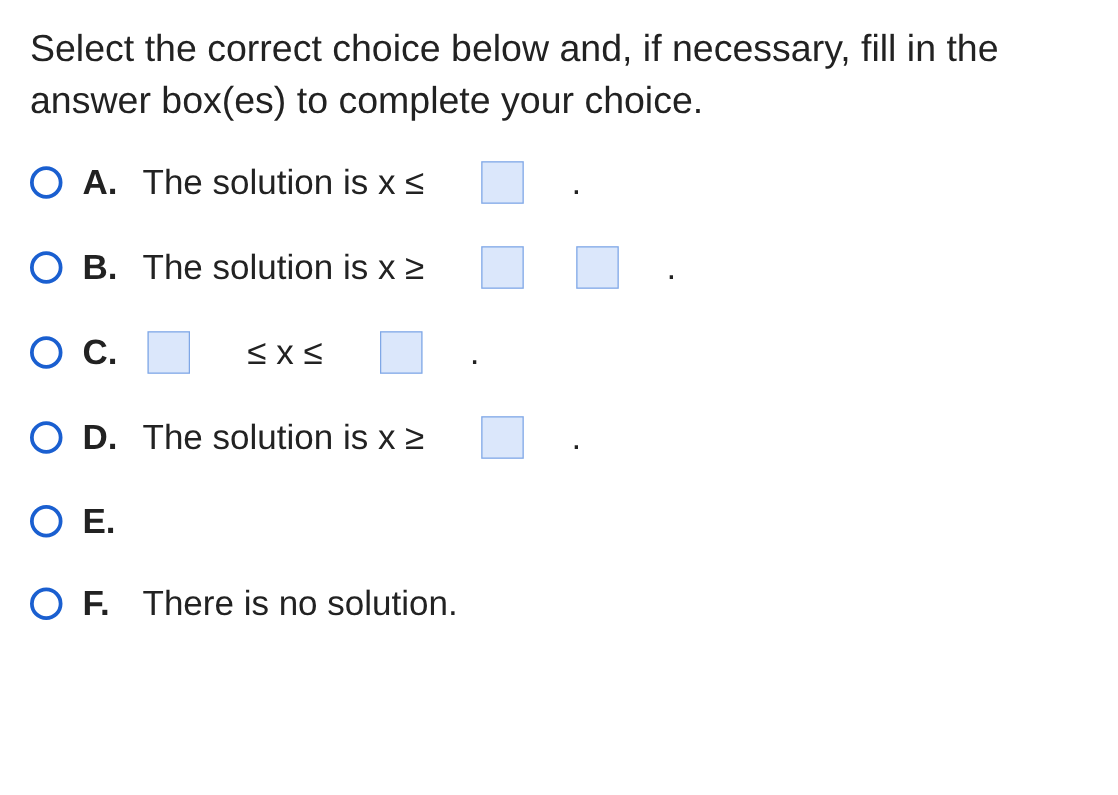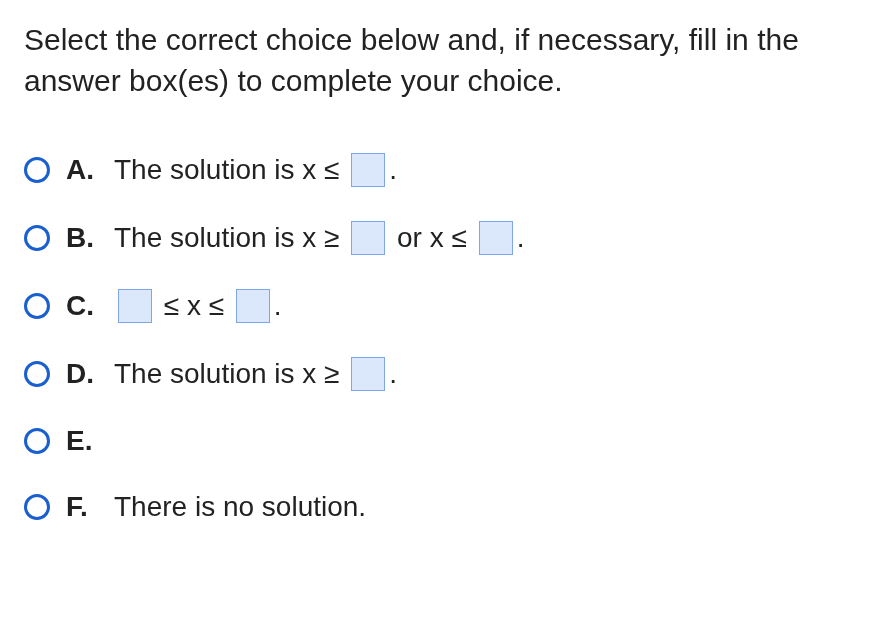--- a/index.html
+++ b/index.html
@@ -12,21 +12,21 @@
   .page {
     width: 894px;
     height: 636px;
     padding: 20px 24px;
     box-sizing: border-box;
   }
   .instructions {
     font-size: 30px;
     line-height: 1.35;
     color: #222;
-    margin-bottom: 52px;
+    margin-bottom: 28px;
   }
   .choices {
     display: flex;
     flex-direction: column;
     gap: 34px;
   }
   .choice-row {
     display: flex;
     align-items: center;
   }
@@ -48,20 +48,21 @@
     width: 36px;
     flex: 0 0 auto;
   }
   .choice-body {
     display: flex;
     align-items: center;
     flex-wrap: wrap;
     font-size: 28px;
     color: #222;
     margin-left: 12px;
+    gap: 34px;
   }
   .choice-body > span {
     white-space: pre;
   }
   .answer-box {
     width: 34px;
     height: 34px;
     border: 1.5px solid #7fa7e6;
     background: #dbe7fb;
     box-sizing: border-box;
@@ -92,21 +93,20 @@
         <span>.</span>
       </div>
     </div>
 
     <div class="choice-row">
       <div class="radio"></div>
       <div class="choice-letter">B.</div>
       <div class="choice-body">
         <span>The solution is x ≥ </span>
         <input class="answer-box" style="">
-        <span> or x ≤ </span>
         <input class="answer-box" style="">
         <span>.</span>
       </div>
     </div>
 
     <div class="choice-row">
       <div class="radio"></div>
       <div class="choice-letter">C.</div>
       <div class="choice-body">
         <input class="answer-box" style="">

